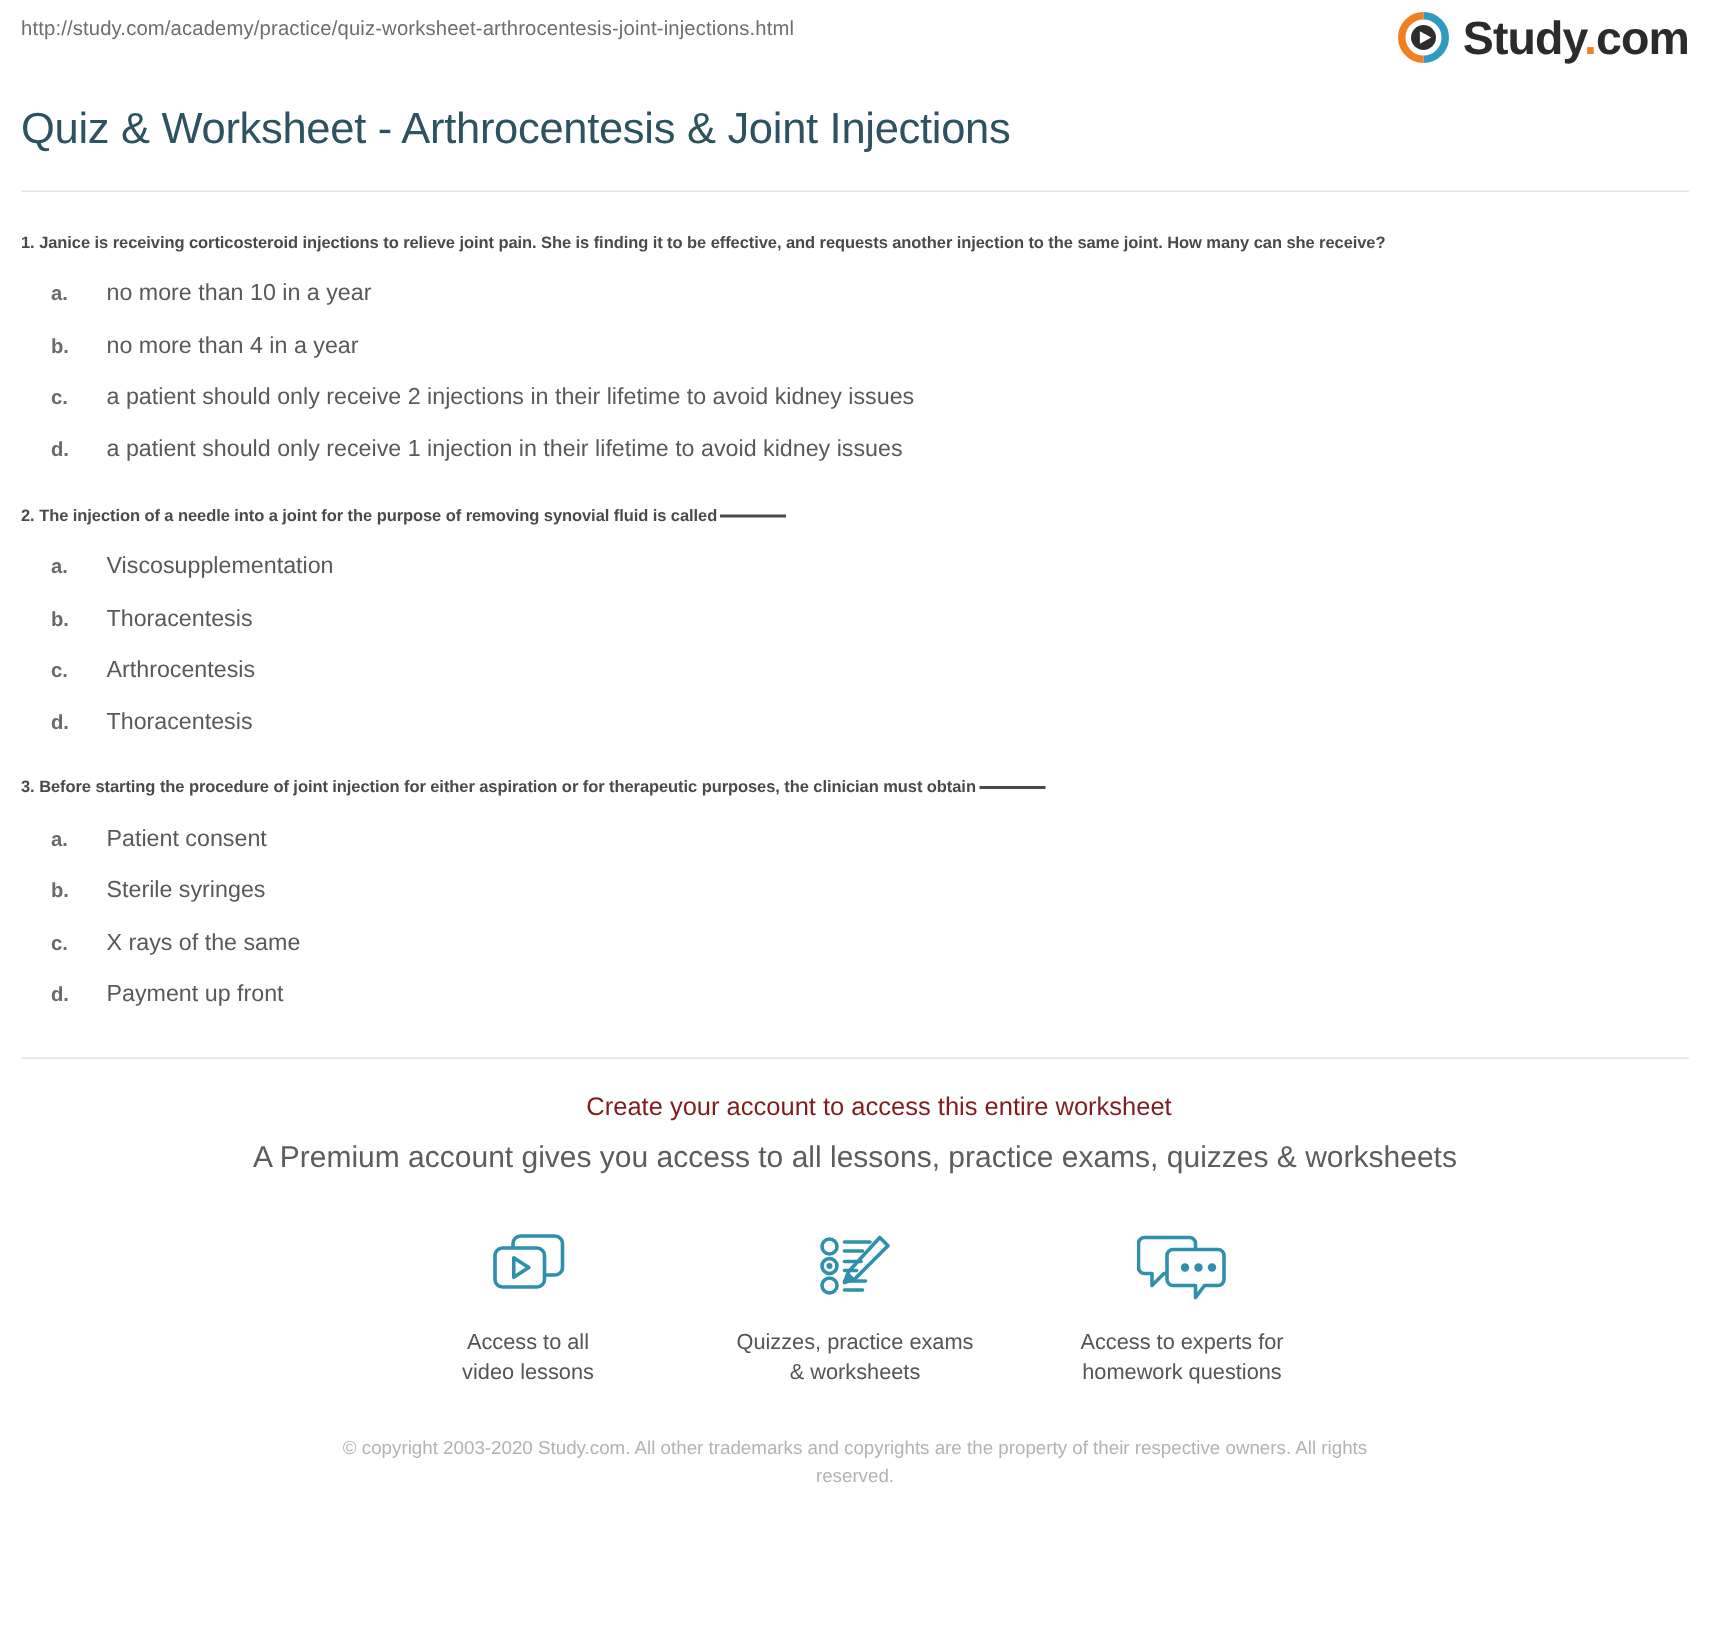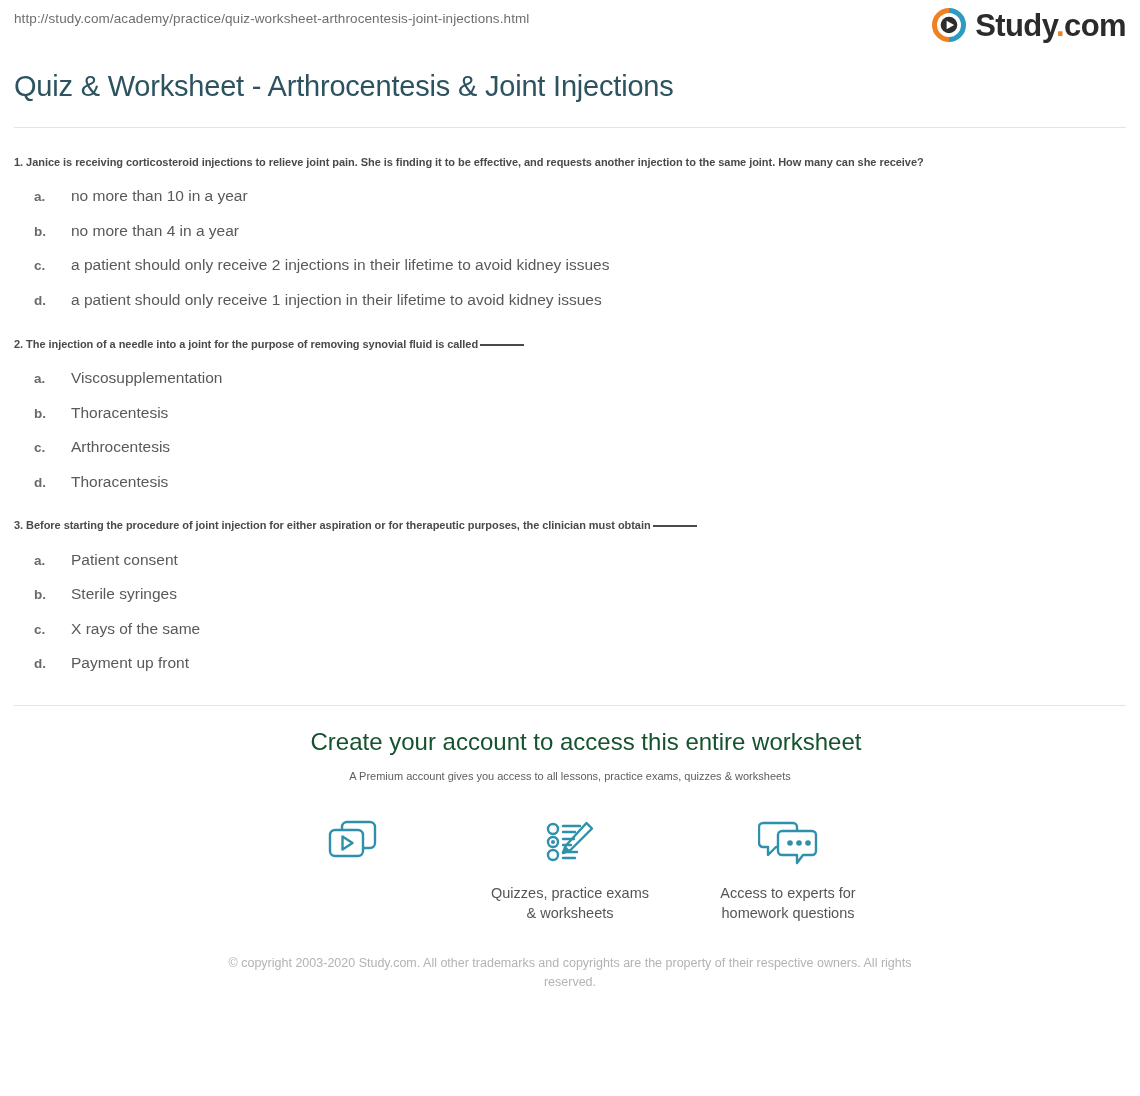--- a/index.html
+++ b/index.html
@@ -122,31 +122,31 @@
     flex: 1 1 auto;
   }
 
   
   .cta {
     margin-top: 32px;
     padding-top: 33px;
     text-align: center;
   }
   .cta-heading {
-    font-size: 24px;
-    color: #14532d;
+    font-size: 17px;
+    color: #7f1d1d;
     line-height: 1.2;
     text-decoration: none;
     display: block;
     cursor: pointer;
     margin-left: 32px;
   }
   .cta-sub {
     margin-top: 13px;
-    font-size: 11px;
+    font-size: 20px;
     color: #5d5d5d;
   }
   .features {
     margin-top: 32px;
     display: flex;
     justify-content: center;
     align-items: flex-start;
   }
   .feature {
     width: 218px;
@@ -279,20 +279,22 @@
     <div class="features">
 
       <div class="feature">
         <div class="feature-icon">
           <svg viewBox="0 0 56 50" width="56" height="50" aria-hidden="true">
             <rect x="18" y="5" width="33" height="26" rx="5" ry="5" fill="none" stroke="#2e90ab" stroke-width="2.4"></rect>
             <rect x="6" y="13" width="33" height="26" rx="5" ry="5" fill="#ffffff" stroke="#2e90ab" stroke-width="2.4"></rect>
             <path d="M18.5 19.5 L28.5 26 L18.5 32.5 Z" fill="none" stroke="#2e90ab" stroke-width="2.4" stroke-linejoin="round"></path>
           </svg>
         </div>
+        <div class="feature-label">Access to all
+video lessons</div>
       </div>
 
       <div class="feature">
         <div class="feature-icon">
           <svg viewBox="0 0 56 50" width="56" height="50" aria-hidden="true">
             <circle cx="11" cy="12" r="5" fill="none" stroke="#2e90ab" stroke-width="2.4"></circle>
             <circle cx="11" cy="25" r="5" fill="none" stroke="#2e90ab" stroke-width="2.4"></circle>
             <circle cx="11" cy="25" r="2" fill="#2e90ab"></circle>
             <circle cx="11" cy="38" r="5" fill="none" stroke="#2e90ab" stroke-width="2.4"></circle>
             <line x1="21" y1="9" x2="38" y2="9" stroke="#2e90ab" stroke-width="2.4" stroke-linecap="round"></line>

